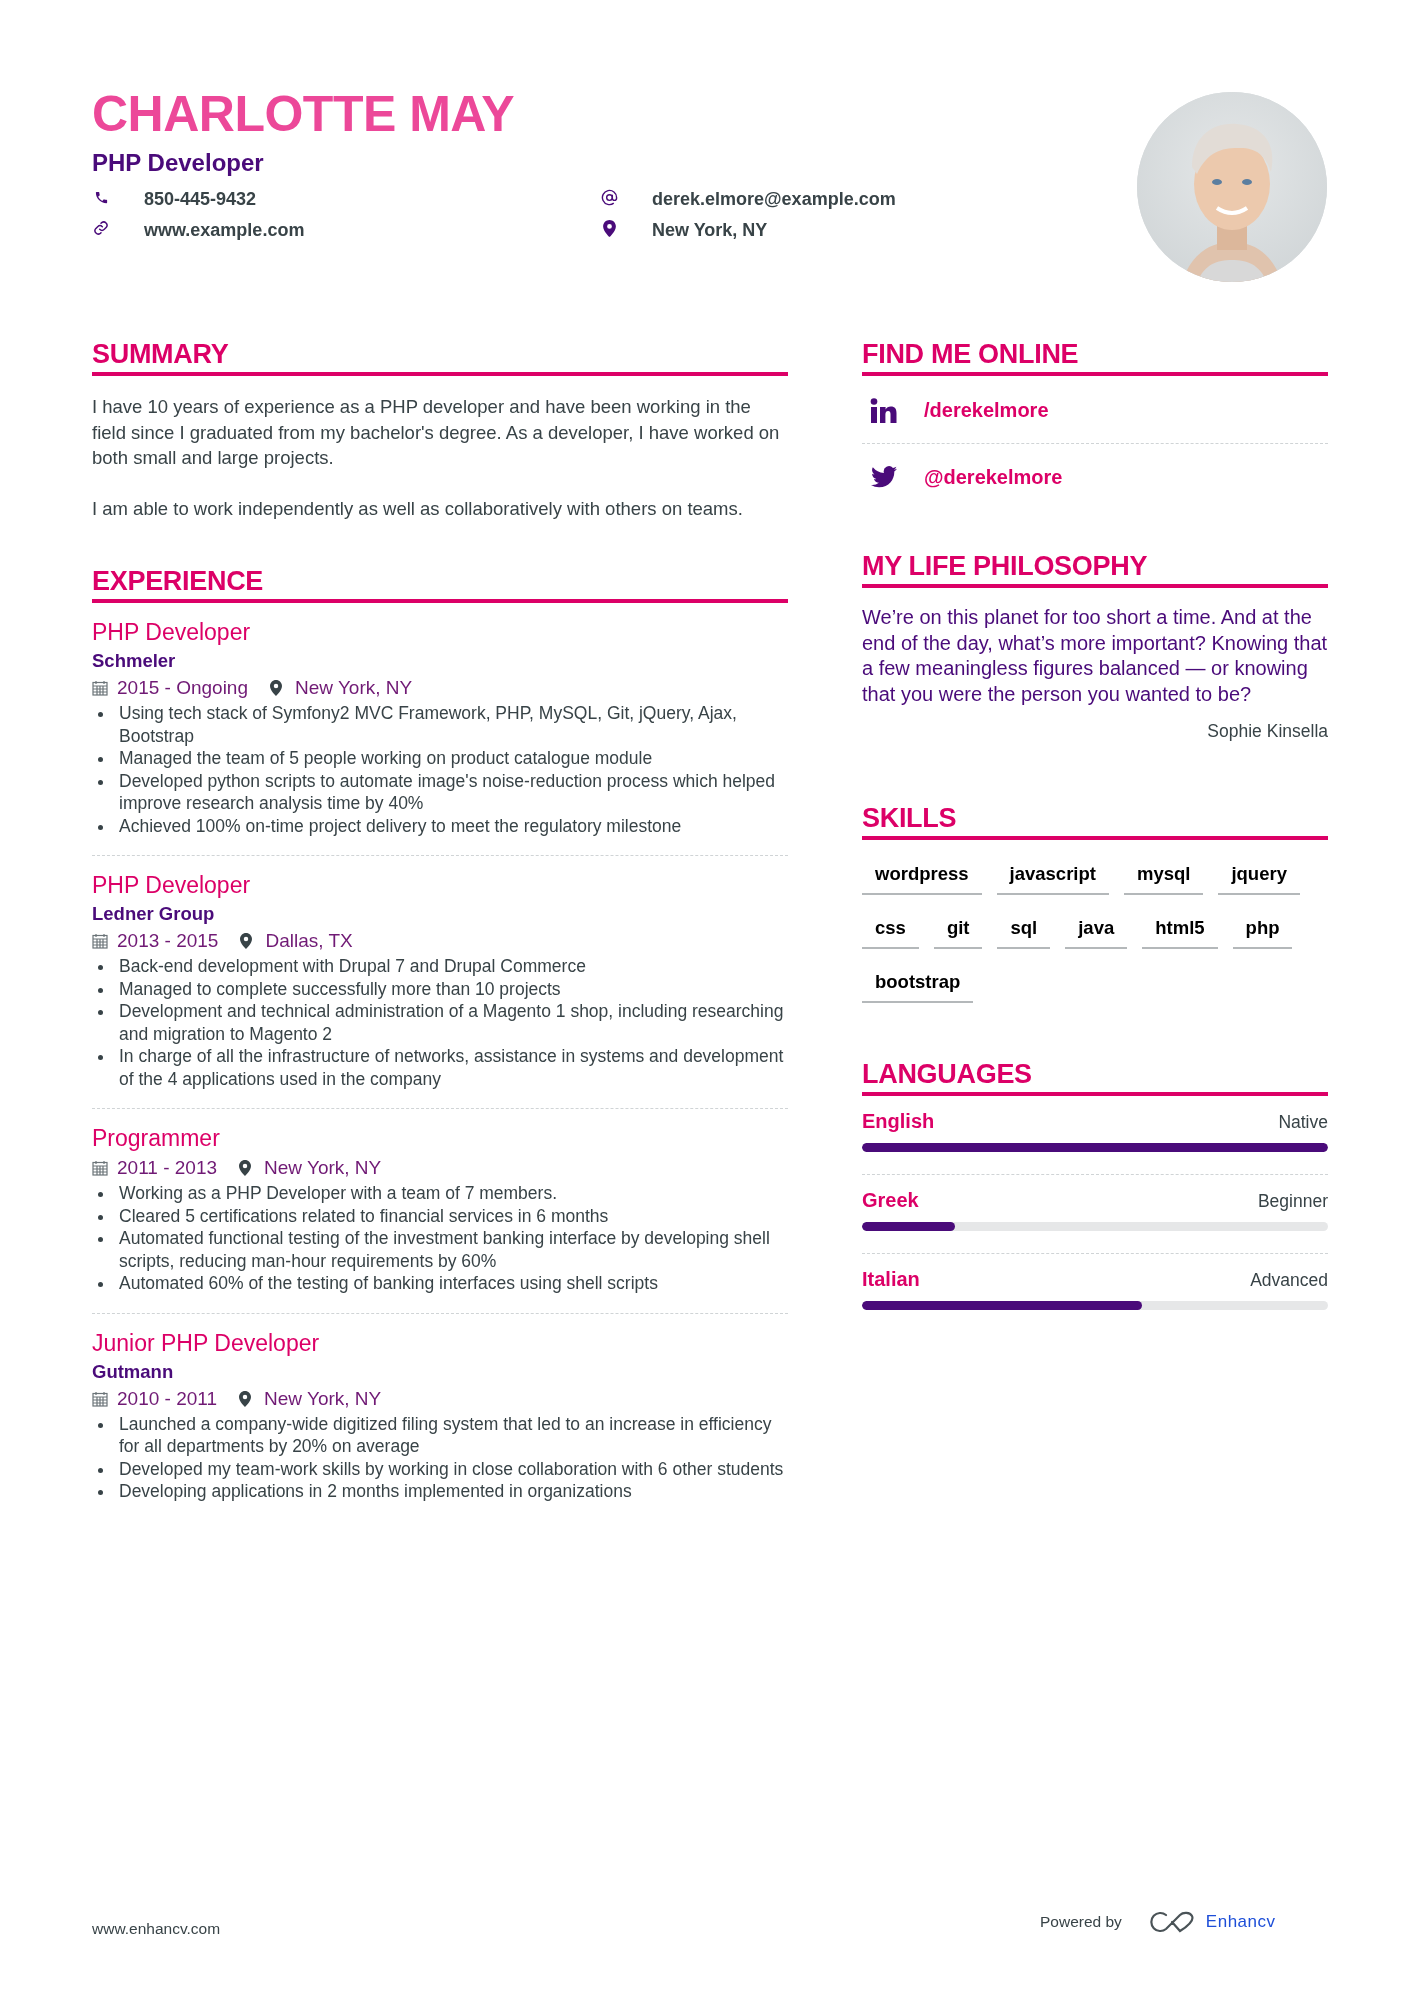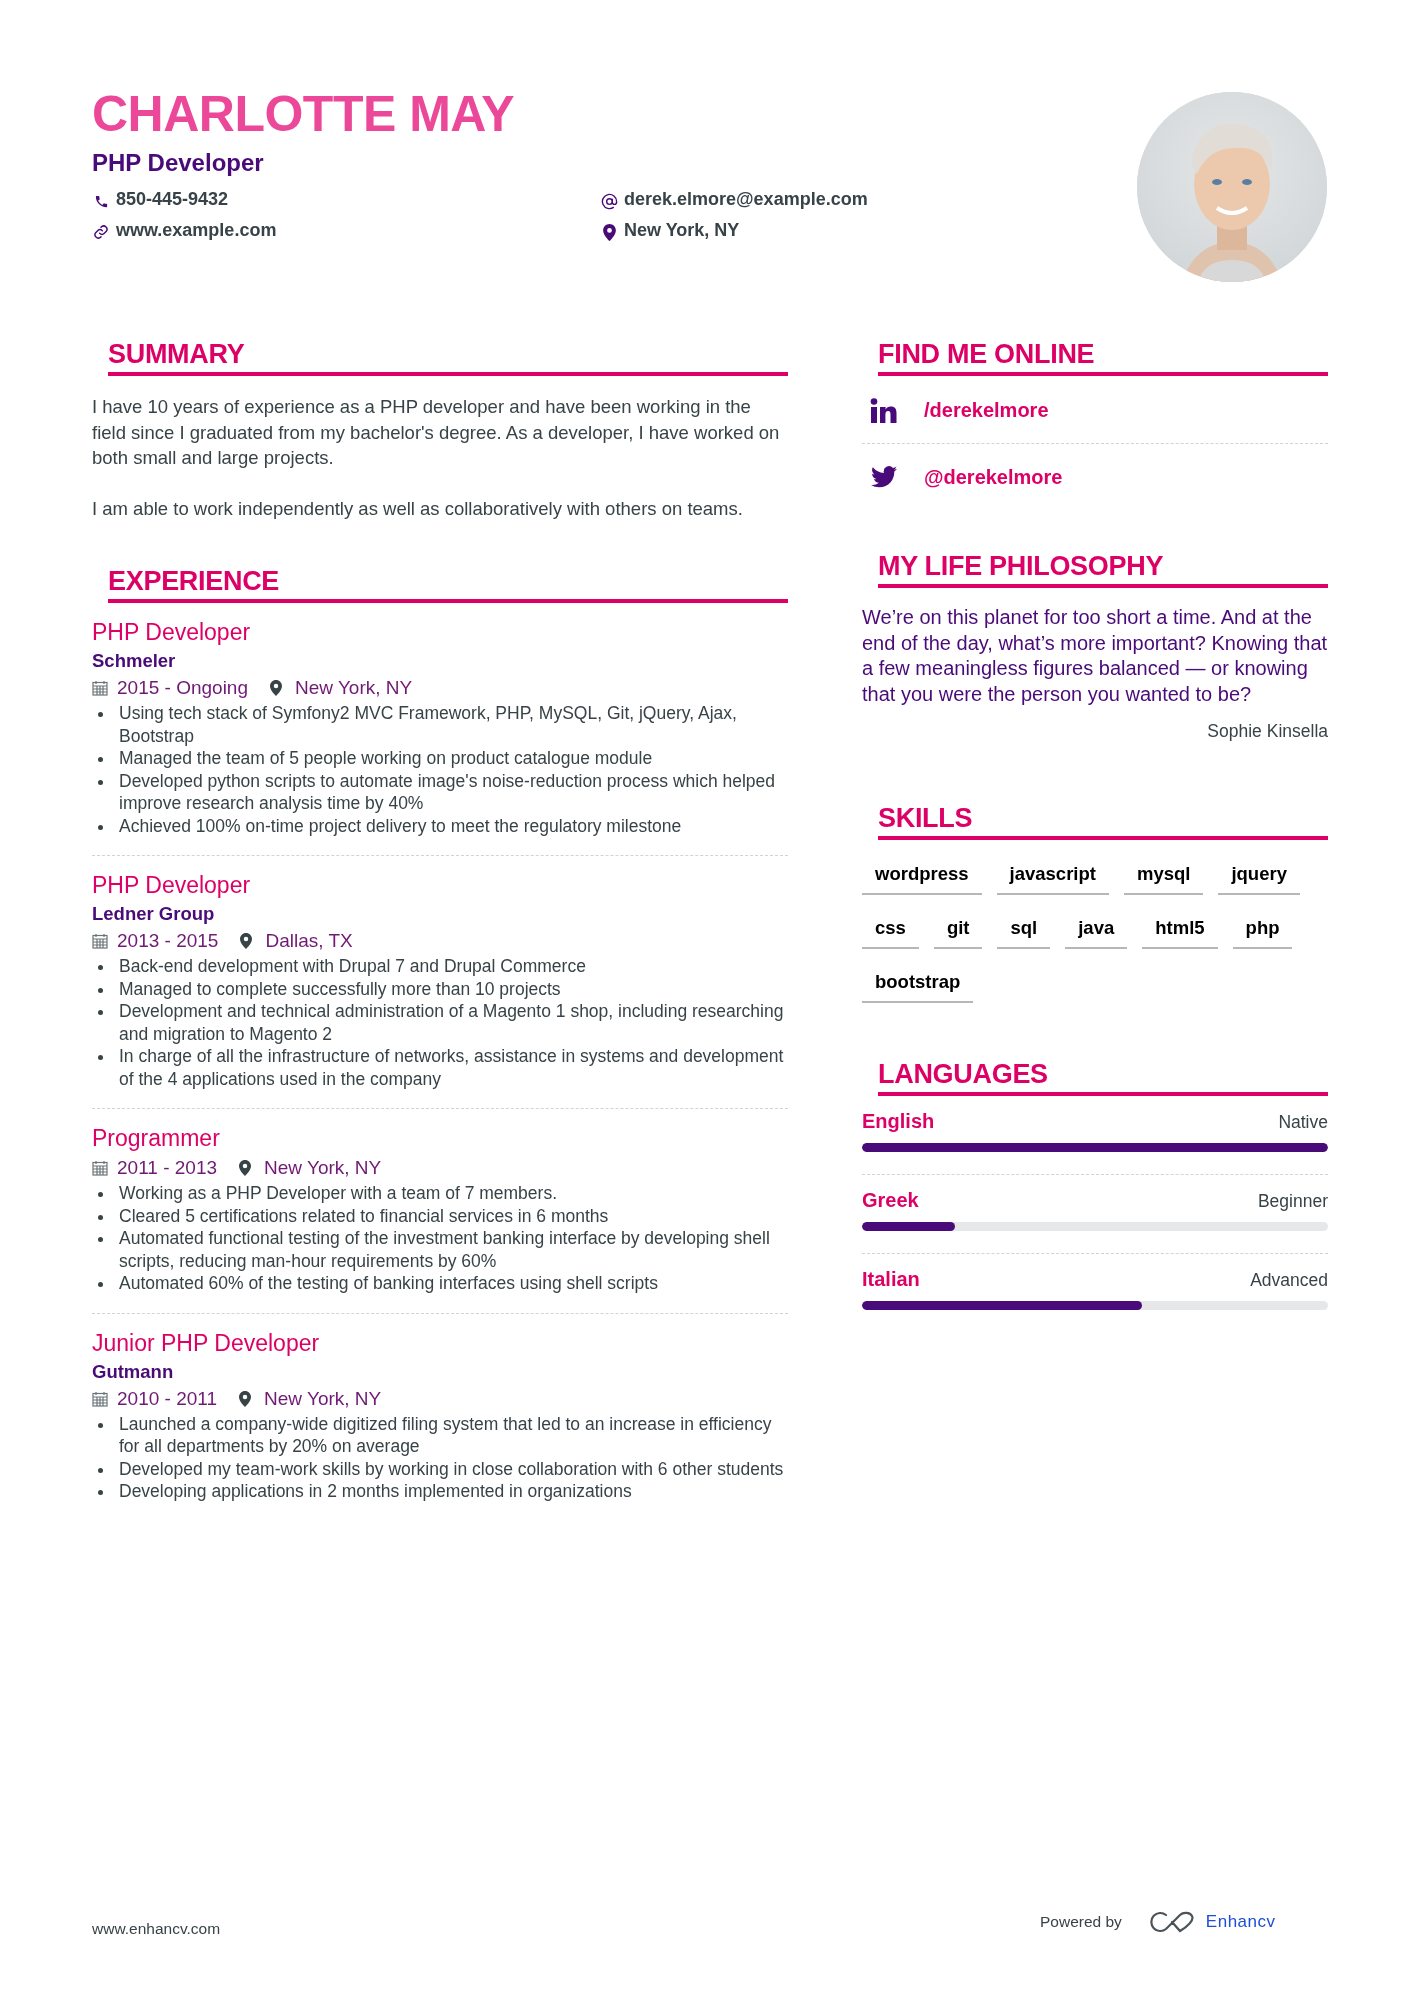--- a/index.html
+++ b/index.html
@@ -3,33 +3,33 @@
 <meta charset="utf-8">
 <style>
   * { box-sizing: border-box; margin: 0; padding: 0; }
   html, body { width: 1410px; height: 1995px; background: #ffffff; }
   body { position: relative; font-family: "Liberation Sans", "DejaVu Sans", sans-serif; color: #384347; overflow: hidden; }
 
   .header { position: absolute; left: 92px; top: 84px; width: 900px; }
   .name { font-size: 50px; font-weight: bold; color: #ec4899; letter-spacing: -0.5px; line-height: 60px; }
   .title { font-size: 24px; font-weight: bold; color: #4a0b7a; margin-top: 4px; line-height: 30px; }
   .contacts { position: relative; margin-top: 10px; height: 60px; }
-  .contact { position: absolute; font-size: 18px; font-weight: bold; color: #384347; display: flex; align-items: flex-end; line-height: 22px; }
+  .contact { position: absolute; font-size: 18px; font-weight: bold; color: #384347; display: flex; align-items: flex-start; line-height: 22px; gap: 28px; }
   .contact .ic { width: 18px; height: 18px; margin-right: 6px; display: inline-flex; align-items: center; justify-content: center; color: #4a0b7a; }
   .c-phone { left: 0; top: 0; }
   .c-link { left: 0; top: 31px; }
   .c-email { left: 508px; top: 0; }
   .c-loc { left: 508px; top: 31px; }
 
   .photo { position: absolute; left: 1137px; top: 92px; width: 190px; height: 190px; border-radius: 50%; overflow: hidden; background: #d7dbdd; }
 
   .col-left { position: absolute; left: 92px; top: 338px; width: 696px; }
   .col-right { position: absolute; left: 862px; top: 338px; width: 466px; }
 
-  .sec-title { font-size: 27px; font-weight: bold; color: #dc0067; line-height: 32px; padding-bottom: 2px; border-bottom: 4px solid #dc0067; letter-spacing: -0.3px; margin-left: 16px; }
+  .sec-title { font-size: 27px; font-weight: bold; color: #dc0067; line-height: 32px; padding-bottom: 2px; border-bottom: 4px solid #dc0067; letter-spacing: -0.3px; }
   .section { margin-bottom: 44px; }
 
   .summary p { font-size: 18.5px; line-height: 25.5px; color: #384347; margin-top: 0; }
   .summary .body { margin-top: 18px; }
   .summary p + p { margin-top: 25px; }
 
   .job { padding: 14px 0 18px; border-bottom: 1.5px dashed #d0d4d6; }
   .job:last-child { border-bottom: none; }
   .job:first-of-type { padding-top: 14px; }
   .job-title { font-size: 23px; color: #dc0067; line-height: 30px; }

